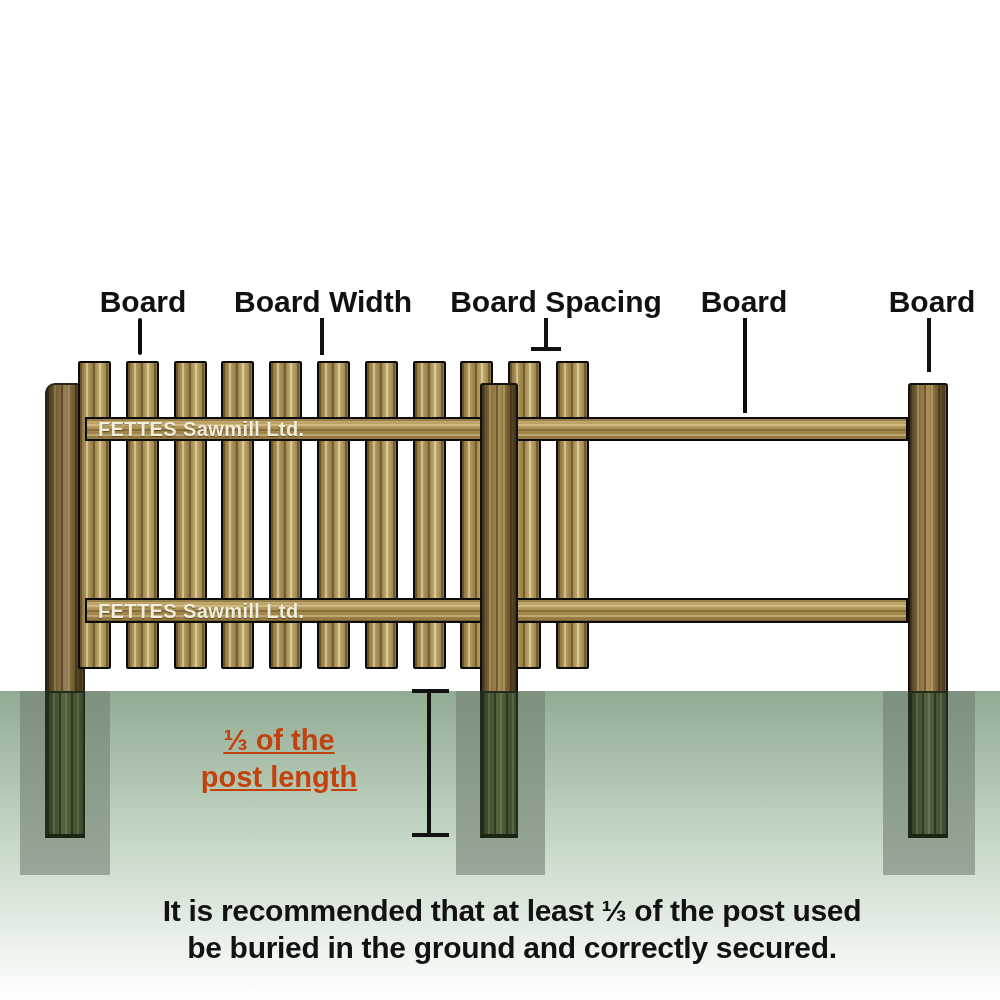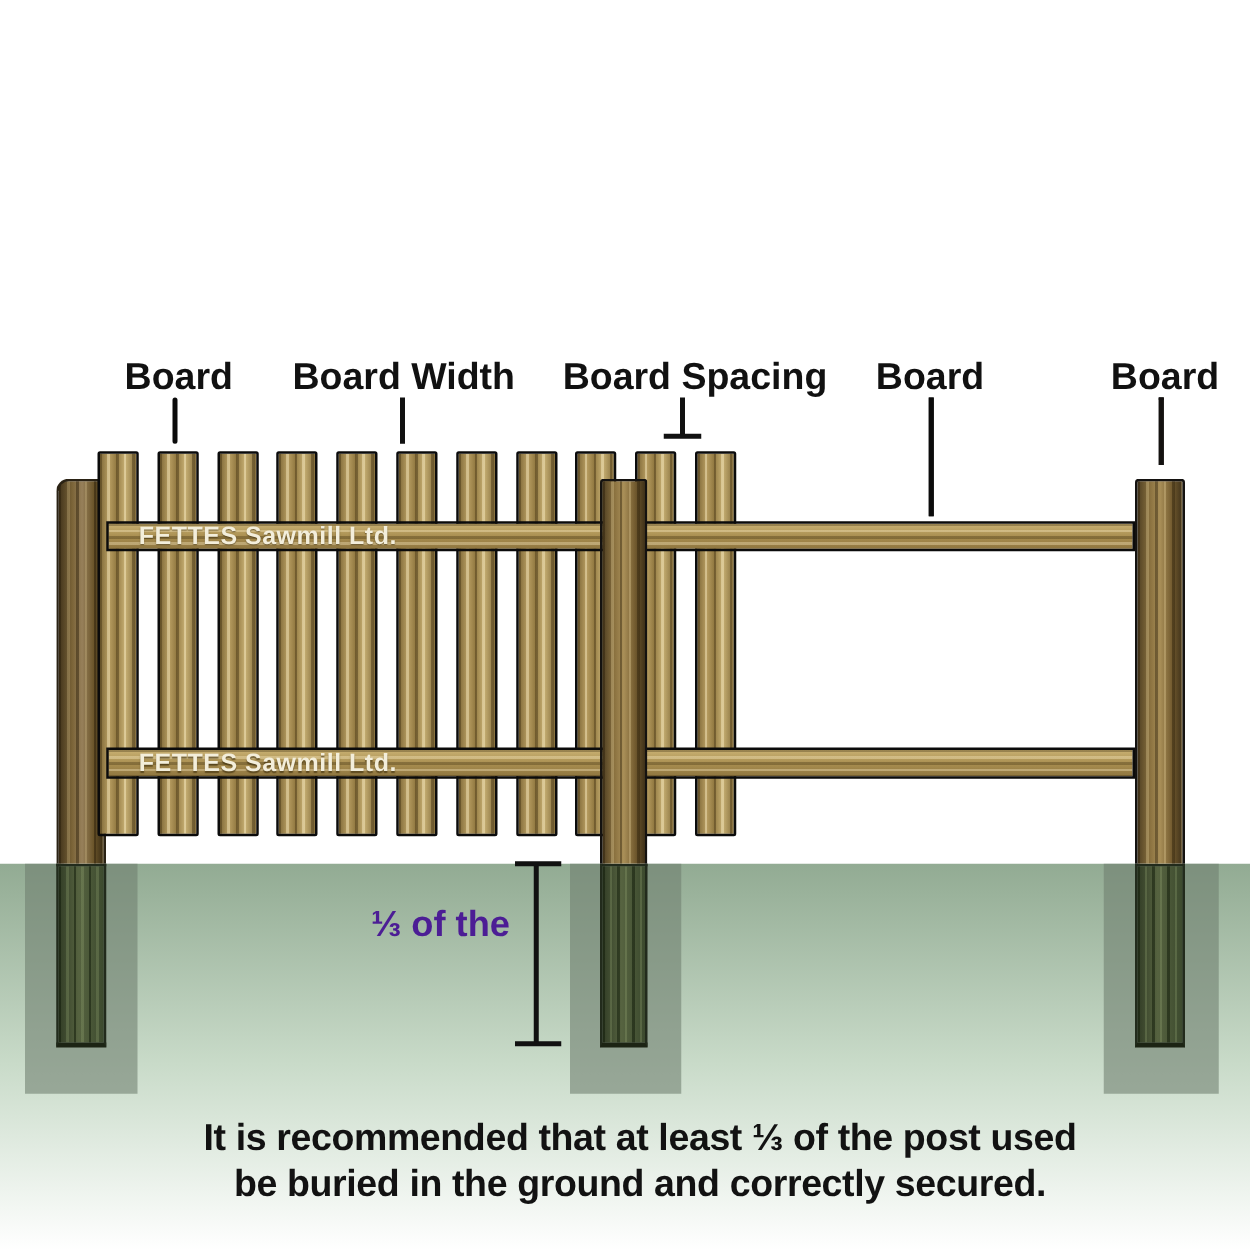--- a/index.html
+++ b/index.html
@@ -58,21 +58,21 @@
     position:absolute;left:85px;width:823px;height:24px;box-sizing:border-box;
     border:2px solid #0b0b0b;z-index:5;display:flex;align-items:center;
     background:
       repeating-linear-gradient(180deg,rgba(66,50,18,0.35) 0 2px,rgba(0,0,0,0) 2px 5px,rgba(255,240,200,0.35) 5px 7px,rgba(0,0,0,0) 7px 10px),
       linear-gradient(180deg,#c9b173,#a78c4e 55%,#8f7640 100%);
   }
   .rail.top{top:417px;}
   .rail.bottom{top:598px;height:25px;}
   .brand{
     font-weight:bold;font-size:20px;line-height:1;color:var(--brand-cream,#f3eedb);
-    padding-left:24px;letter-spacing:0.4px;white-space:nowrap;
+    padding-left:11px;letter-spacing:0.4px;white-space:nowrap;
     text-shadow:0 1px 1px rgba(60,45,10,0.65);
   }
   
   .label{
     position:absolute;top:287px;transform:translateX(-50%);
     font-weight:bold;font-size:30px;line-height:1;color:var(--ink,#111);
     white-space:nowrap;z-index:7;
   }
   .leader{position:absolute;width:4px;background:var(--ink,#111);z-index:7;}
   .leader.board{left:138px;top:318px;height:37px;}
@@ -80,22 +80,22 @@
   .leader.board-spacing{left:544px;top:318px;height:30px;}
   .tbar{position:absolute;left:531px;top:347px;width:30px;height:4px;background:var(--ink,#111);z-index:7;}
   .leader.rail{left:743px;top:318px;height:95px;}
   .leader.post{left:927px;top:318px;height:54px;}
   
   .bracket-v{position:absolute;left:427px;top:691px;width:4px;height:143px;background:var(--ink,#111);z-index:7;}
   .bracket-t{position:absolute;left:412px;width:37px;height:4px;background:var(--ink,#111);z-index:7;}
   .bracket-t.topTick{top:689px;}
   .bracket-t.botTick{top:833px;}
   .depth-note{
-    position:absolute;left:150px;top:722px;width:258px;text-align:right;
-    font-weight:bold;font-size:29px;line-height:37px;color:#4c1d95;z-index:7;
+    position:absolute;left:150px;top:722px;width:258px;text-align:center;
+    font-weight:bold;font-size:29px;line-height:37px;color:#c2410c;z-index:7;text-decoration:underline;
   }
   
   .caption{
     position:absolute;left:12px;top:892px;width:1000px;text-align:center;
     font-weight:bold;font-size:30px;line-height:37px;color:#121212;
     letter-spacing:-0.3px;z-index:7;
   }
 </style>
 </head>
 <body>
@@ -148,20 +148,21 @@
   <div class="leader board-spacing"></div>
   <div class="tbar"></div>
   <div class="leader rail"></div>
   <div class="leader post"></div>
 
   <div class="bracket-v"></div>
   <div class="bracket-t topTick"></div>
   <div class="bracket-t botTick"></div>
   <div class="depth-note">
     <div>⅓ of the</div>
+    <div>post length</div>
   </div>
 
   <div class="caption">
     <div>It is recommended that at least ⅓ of the post used</div>
     <div>be buried in the ground and correctly secured.</div>
   </div>
 
 </div>
 
 </body></html>

